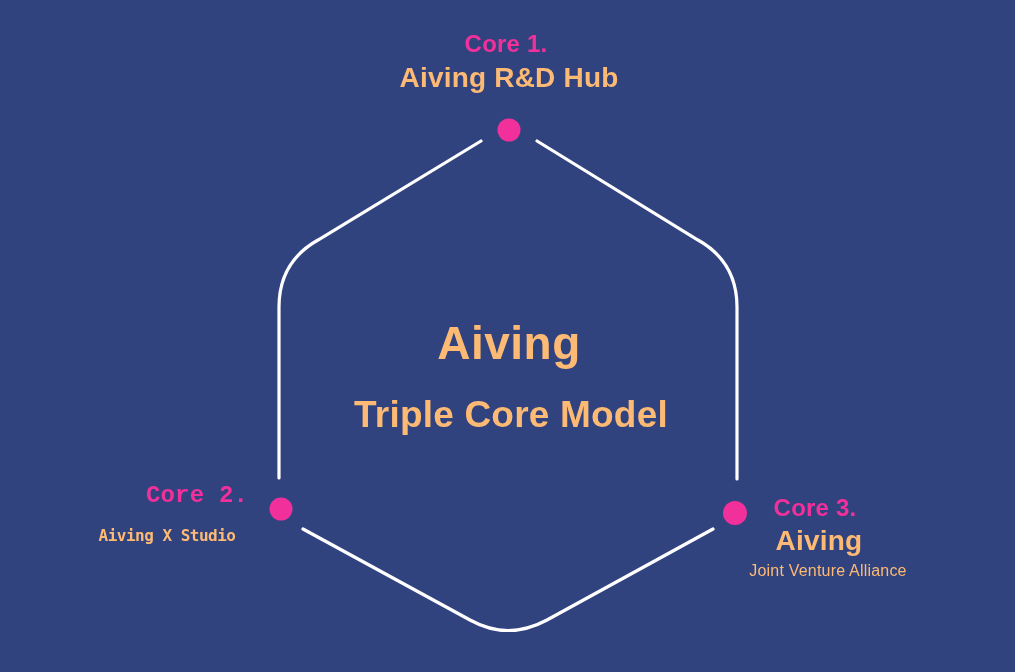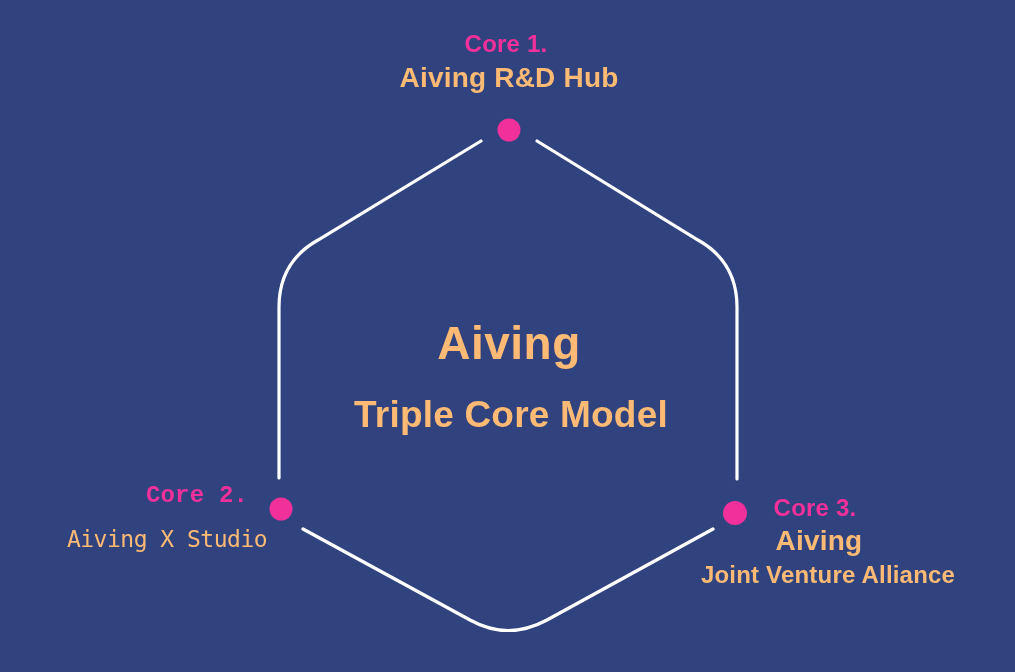--- a/index.html
+++ b/index.html
@@ -19,25 +19,25 @@
     letter-spacing: 0.2px;
   }
   .pink { color: var(--accent, #F2309B); font-weight: 700; }
   .white { color: #fdba74; }
   .core-label { font-size: 24px; }
   .node-name { font-size: 28px; font-weight: 700; }
   .center-title { font-size: 46px; font-weight: 800; letter-spacing: 0.5px; }
   .center-subtitle { font-size: 37px; font-weight: 700; }
   .logo-font {
     font-family: "DejaVu Sans Mono", monospace;
-    font-weight: 400;
-    font-size: 23px;
+    font-weight: 700;
+    font-size: 16px;
     letter-spacing: -0.5px;
   }
-  .name-line2 { font-size: 24px; font-weight: 700; text-align: right; }
+  .name-line2 { font-size: 16px; font-weight: 400; text-align: right; }
   .dot {
     position: absolute;
     width: 23px;
     height: 23px;
     border-radius: 50%;
     background: var(--accent, #F2309B);
     transform: translate(-50%, -50%);
   }
   svg.hex {
     position: absolute;

